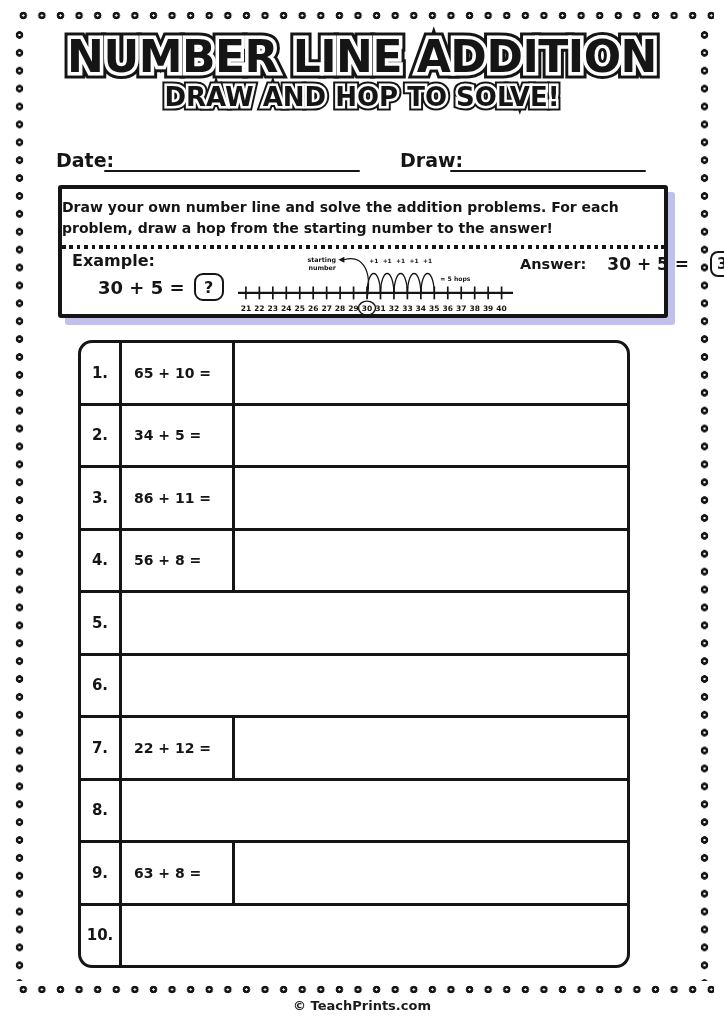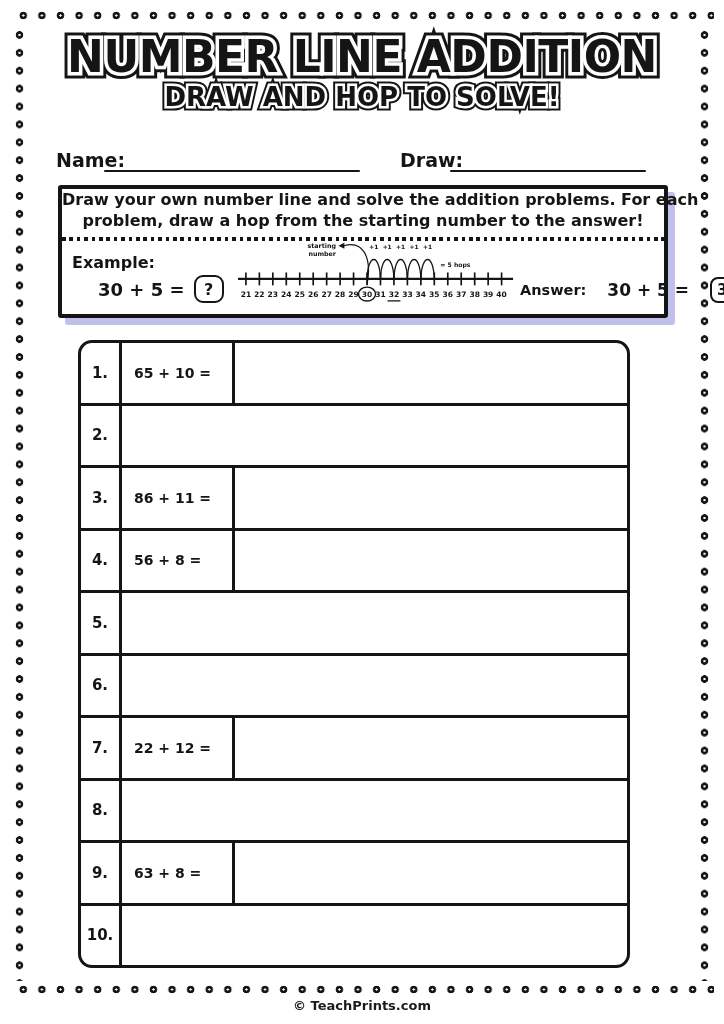--- a/index.html
+++ b/index.html
@@ -48,28 +48,28 @@
   .name-line { left: 104px; width: 256px; }
   .date-line { left: 450px; width: 196px; }
 
   
   .info-box {
     position: absolute; left: 58px; top: 185px; width: 610px; height: 133px;
     border: 4px solid #151515; border-radius: 3px; background: #fff;
     box-shadow: 7px 7px 0 var(--shadow, #c0c0ea);
   }
   .instructions {
-    text-align: center; font-size: 16px; font-weight: 700; line-height: 21px;
+    padding-top: 8px; text-align: left; font-size: 14px; font-weight: 700; line-height: 21px;
   }
   .instructions div { white-space: nowrap; }
   .dotted-divider {
     margin-top: 6px; height: 4px;
     background-image: repeating-linear-gradient(90deg, #151515 0 3.6px, transparent 3.6px 7.4px);
   }
-  .example-row { display: flex; align-items: flex-end; padding: 2px 6px 0 10px; height: 62px; }
+  .example-row { display: flex; align-items: flex-start; padding: 2px 6px 0 10px; height: 62px; }
   .example-left { width: 166px; flex: none; }
   .example-label { font-size: 16px; font-weight: 700; }
   .example-problem-row { display: flex; align-items: center; gap: 9px; margin: 3px 0 0 26px; }
   .example-problem { font-size: 18px; font-weight: 600; white-space: nowrap; }
   .qbox {
     width: 30px; height: 28px; border: 2.6px solid #151515; border-radius: 9px;
     display: flex; align-items: center; justify-content: center;
     font-size: 16px; font-weight: 700; flex: none;
   }
   .example-svg { flex: none; width: 282px; height: 64px; margin-top: 2px; }
@@ -126,21 +126,21 @@
   </div>
   <div class="subtitle-wrap">
     <div class="sticker subtitle subtitle-txt">
       <span class="back">DRAW AND HOP TO SOLVE!</span>
       <span class="mid">DRAW AND HOP TO SOLVE!</span>
       <span class="front">DRAW AND HOP TO SOLVE!</span>
     </div>
   </div>
 </div>
 
-<div class="field-label name-label">Name:</div>
+<div class="field-label name-label">Date:</div>
 <div class="fill-line name-line"></div>
 <div class="field-label date-label">Draw:</div>
 <div class="fill-line date-line"></div>
 
 <div class="info-box">
   <div class="instructions">
     <div>Draw your own number line and solve the addition problems. For each</div>
     <div>problem, draw a hop from the starting number to the answer!</div>
   </div>
   <div class="dotted-divider"></div>
@@ -221,20 +221,21 @@
 </div>
 
 <div class="problems">
   <div class="prow">
     <div class="cell-num">1.</div>
     <div class="cell-expr">65 + 10 =</div>
     <div class="cell-work"></div>
   </div>
   <div class="prow">
     <div class="cell-num">2.</div>
+    <div class="cell-expr">34 + 5 =</div>
     <div class="cell-work"></div>
   </div>
   <div class="prow">
     <div class="cell-num">3.</div>
     <div class="cell-expr">86 + 11 =</div>
     <div class="cell-work"></div>
   </div>
   <div class="prow">
     <div class="cell-num">4.</div>
     <div class="cell-expr">56 + 8 =</div>

